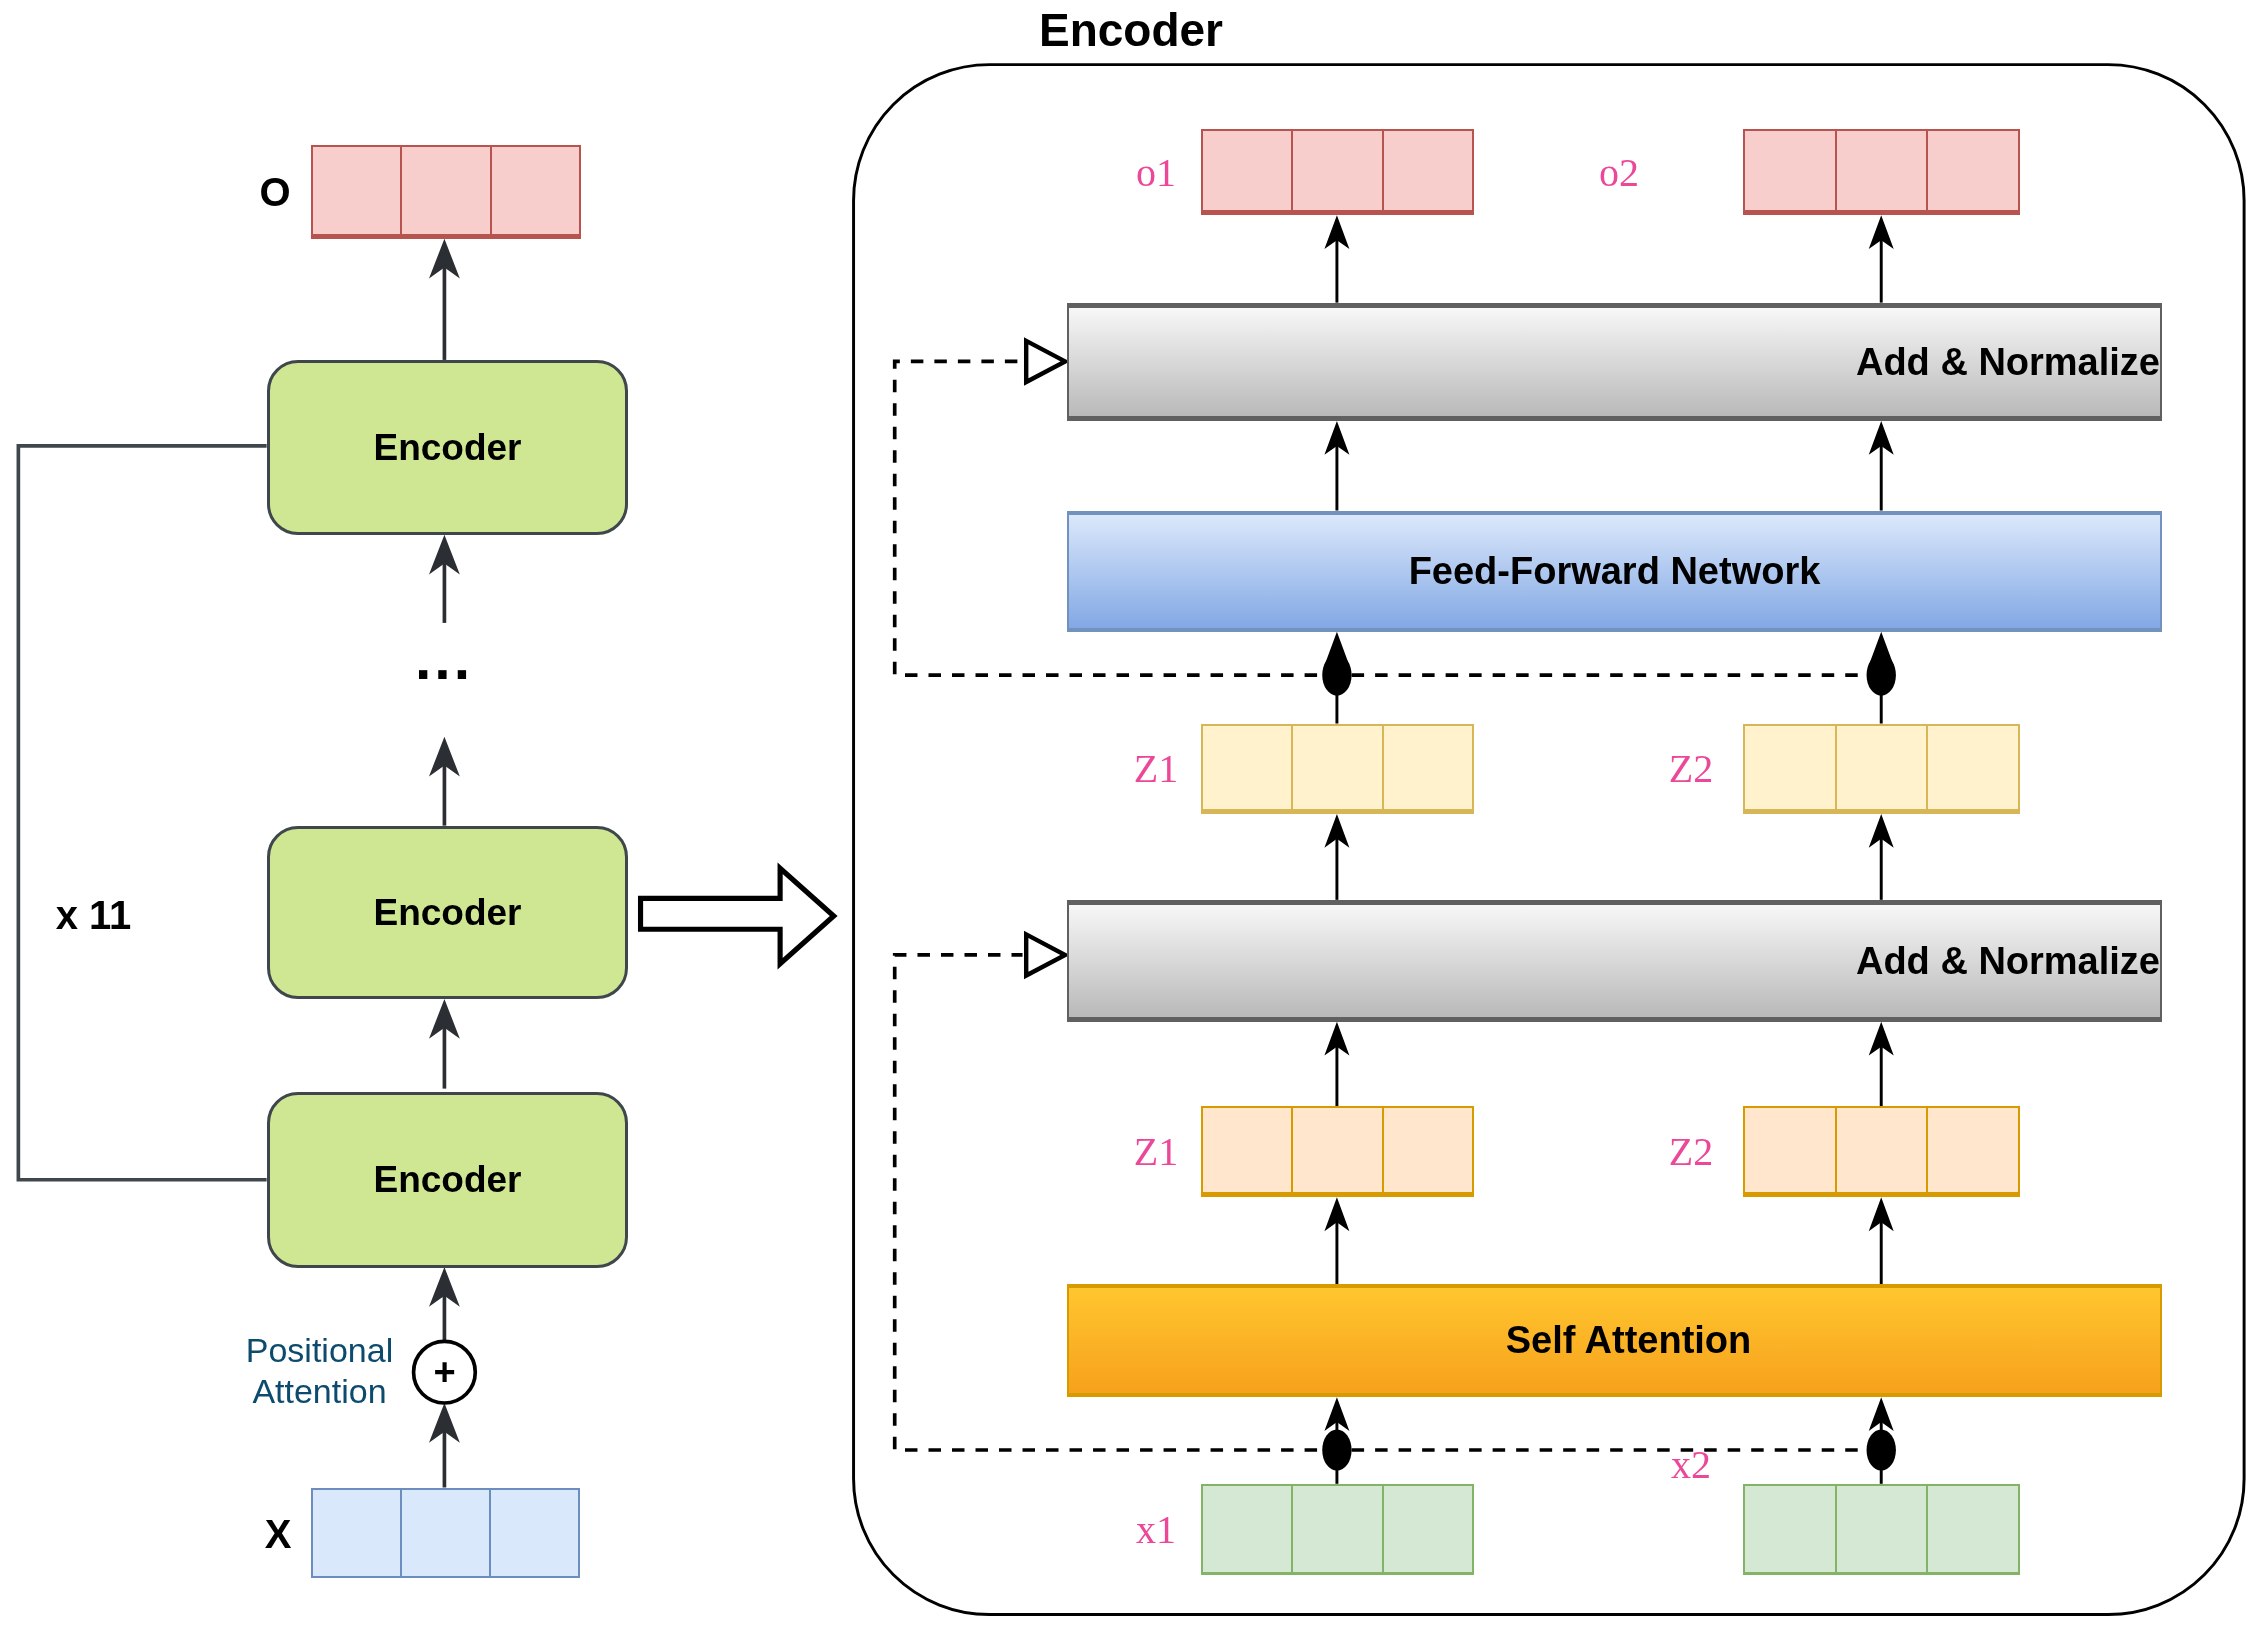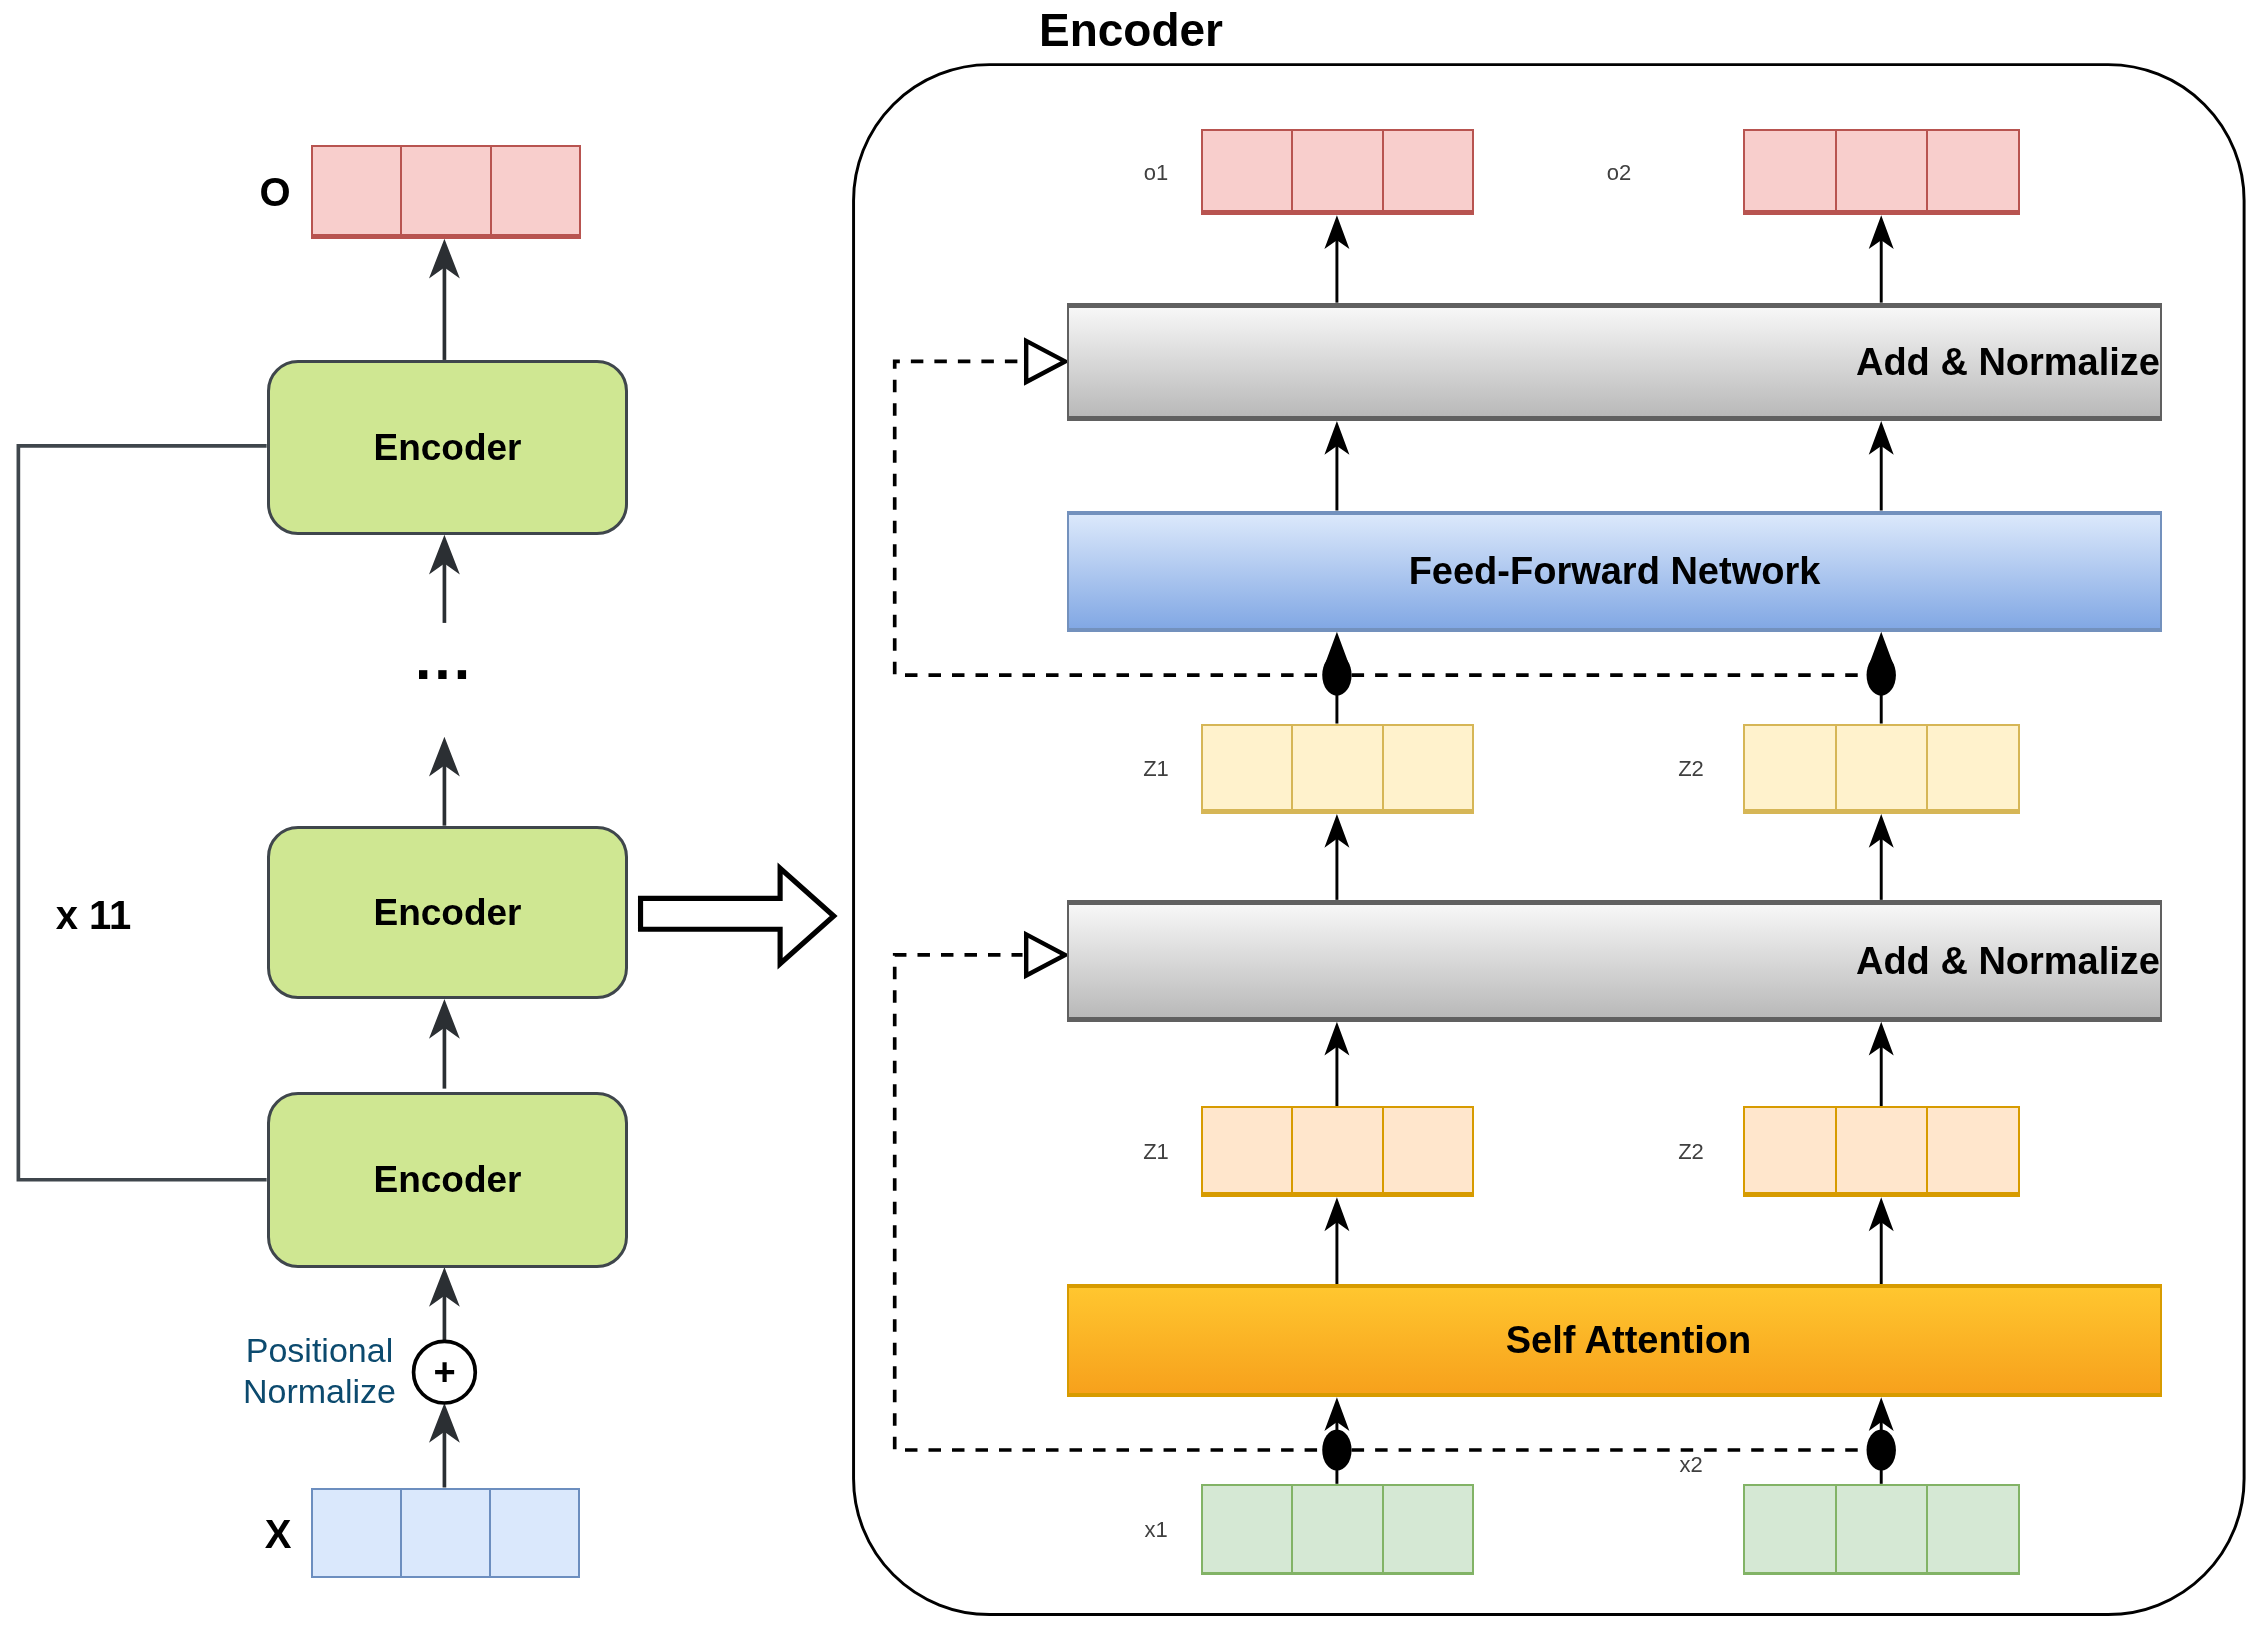--- a/index.html
+++ b/index.html
@@ -2,21 +2,21 @@
 <html style="--encoder_green: #cfe792; --encoder_border: #3f464c; --vec_red: #f8cecc; --vec_red_border: #b85450; --vec_yellow: #fff2cc; --vec_yellow_border: #d6b656; --vec_peach: #ffe6cc; --vec_peach_border: #d79b00; --vec_green: #d5e8d4; --vec_green_border: #82b366; --vec_blue: #dae8fc; --vec_blue_border: #6c8ebf; --gray_top: #f7f7f7; --gray_bottom: #b9b9b9; --gray_border: #606060; --blue_top: #dbe8fb; --blue_bottom: #82a8e4; --blue_border: #7391bd; --orange_top: #ffc62f; --orange_bottom: #f7a11c; --orange_border: #d79b00;font-size:11.8px"><head>
 <meta charset="utf-8">
 <style>
   html,body{margin:0;padding:0;background:#ffffff;}
   #canvas{
     position:relative;width:2261px;height:1630px;background:#fff;
     font-family:"Liberation Sans", sans-serif;overflow:hidden;
   }
   #lines{position:absolute;left:0;top:0;width:2261px;height:1630px;}
   .lbl{position:absolute;color:#000;text-align:center;white-space:nowrap;}
-  .lbl-small{font-size:22px;font-weight:400;color:#404040;}
+  .lbl-small{font-size:40px;font-weight:400;color:#ec4899;font-family:Liberation Serif, serif;}
   .lbl-bold{font-weight:700;color:#000;}
   
   .vec{position:absolute;display:flex;box-sizing:border-box;
        border:2.9px solid var(--bc);border-bottom-width:5.9px;background:var(--fc);}
   .vec .cell{flex:1 1 0;}
   .vec .cell + .cell{border-left:2.2px solid var(--bc);}
   .vec-red   {--bc:var(--vec_red_border,#b85450);   --fc:var(--vec_red,#f8cecc);}
   .vec-yellow{--bc:var(--vec_yellow_border,#d6b656);--fc:var(--vec_yellow,#fff2cc);}
   .vec-peach {--bc:var(--vec_peach_border,#d79b00); --fc:var(--vec_peach,#ffe6cc);}
   .vec-green {--bc:var(--vec_green_border,#82b366); --fc:var(--vec_green,#d5e8d4);}
@@ -147,21 +147,21 @@
   <div class="encoder-block" style="top:826px;height:173px;">
     <span>Encoder</span>
   </div>
 
   <div class="encoder-block" style="top:1092px;height:176px;">
     <span>Encoder</span>
   </div>
 
   <div class="lbl" style="left:224px;top:1330px;width:191px;font-size:34px;line-height:41px;color:#0c4a6e;">
     <div>Positional</div>
-    <div>Normalize</div>
+    <div>Attention</div>
   </div>
 
   <div class="lbl lbl-bold" style="left:408px;top:1351px;width:73px;font-size:38px;line-height:43px;">+</div>
 
   <div class="lbl lbl-bold" style="left:234px;top:1512px;width:88px;font-size:40px;line-height:44px;">X</div>
 
   <div class="vec vec-blue" style="left:311px;top:1488px;width:269px;height:90px;border-bottom-width:2.9px;">
     <div class="cell"></div>
     <div class="cell"></div>
     <div class="cell"></div>

